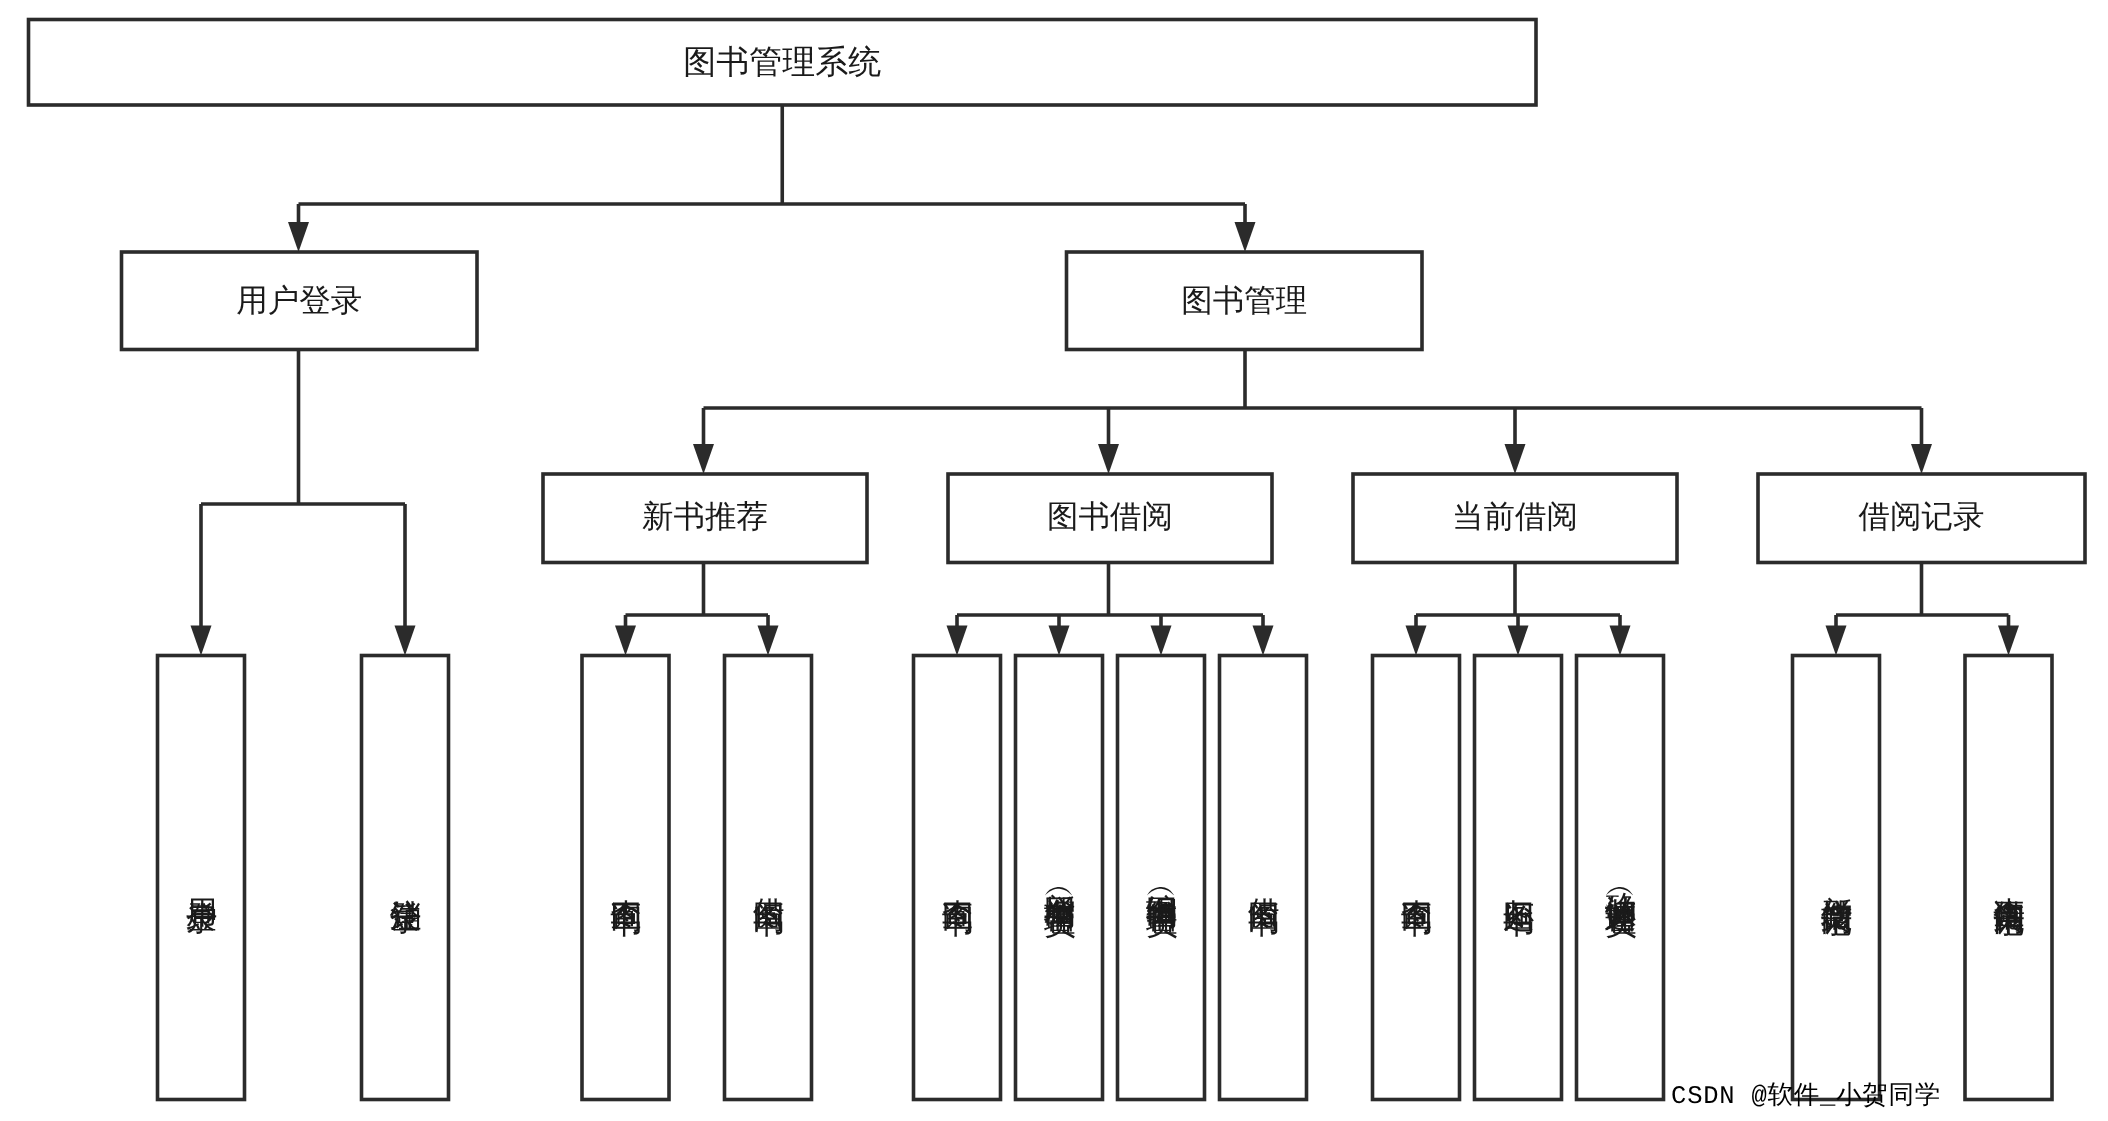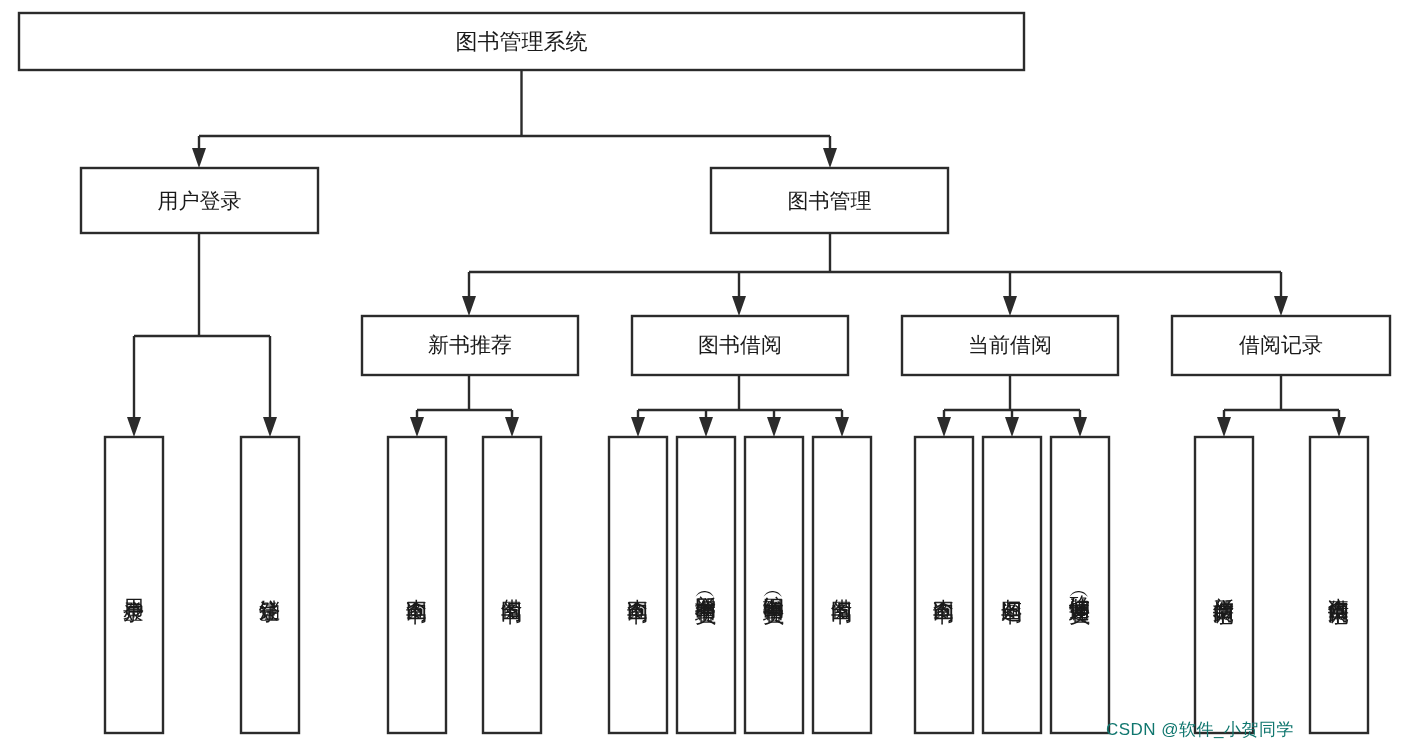--- a/index.html
+++ b/index.html
@@ -57,23 +57,23 @@
     fill: #1a1a1a;
     text-anchor: middle;
     dominant-baseline: central;
     writing-mode: vertical-rl;
     letter-spacing: 1.5px;
   }
   .watermark {
     position: absolute;
     right: 12px;
     bottom: 6px;
-    font-family: Liberation Sans, sans-serif;
+    font-family: Liberation Mono, monospace;
     font-size: 17px;
-    color: #0f766e;
+    color: #000000;
     letter-spacing: 0.5px;
     white-space: nowrap;
     user-select: none;
   }
 </style>
 </head>
 <body>
 
 <div id="diagram-root">
   <svg class="flow" viewBox="0 0 1405 747" xmlns="http://www.w3.org/2000/svg">

